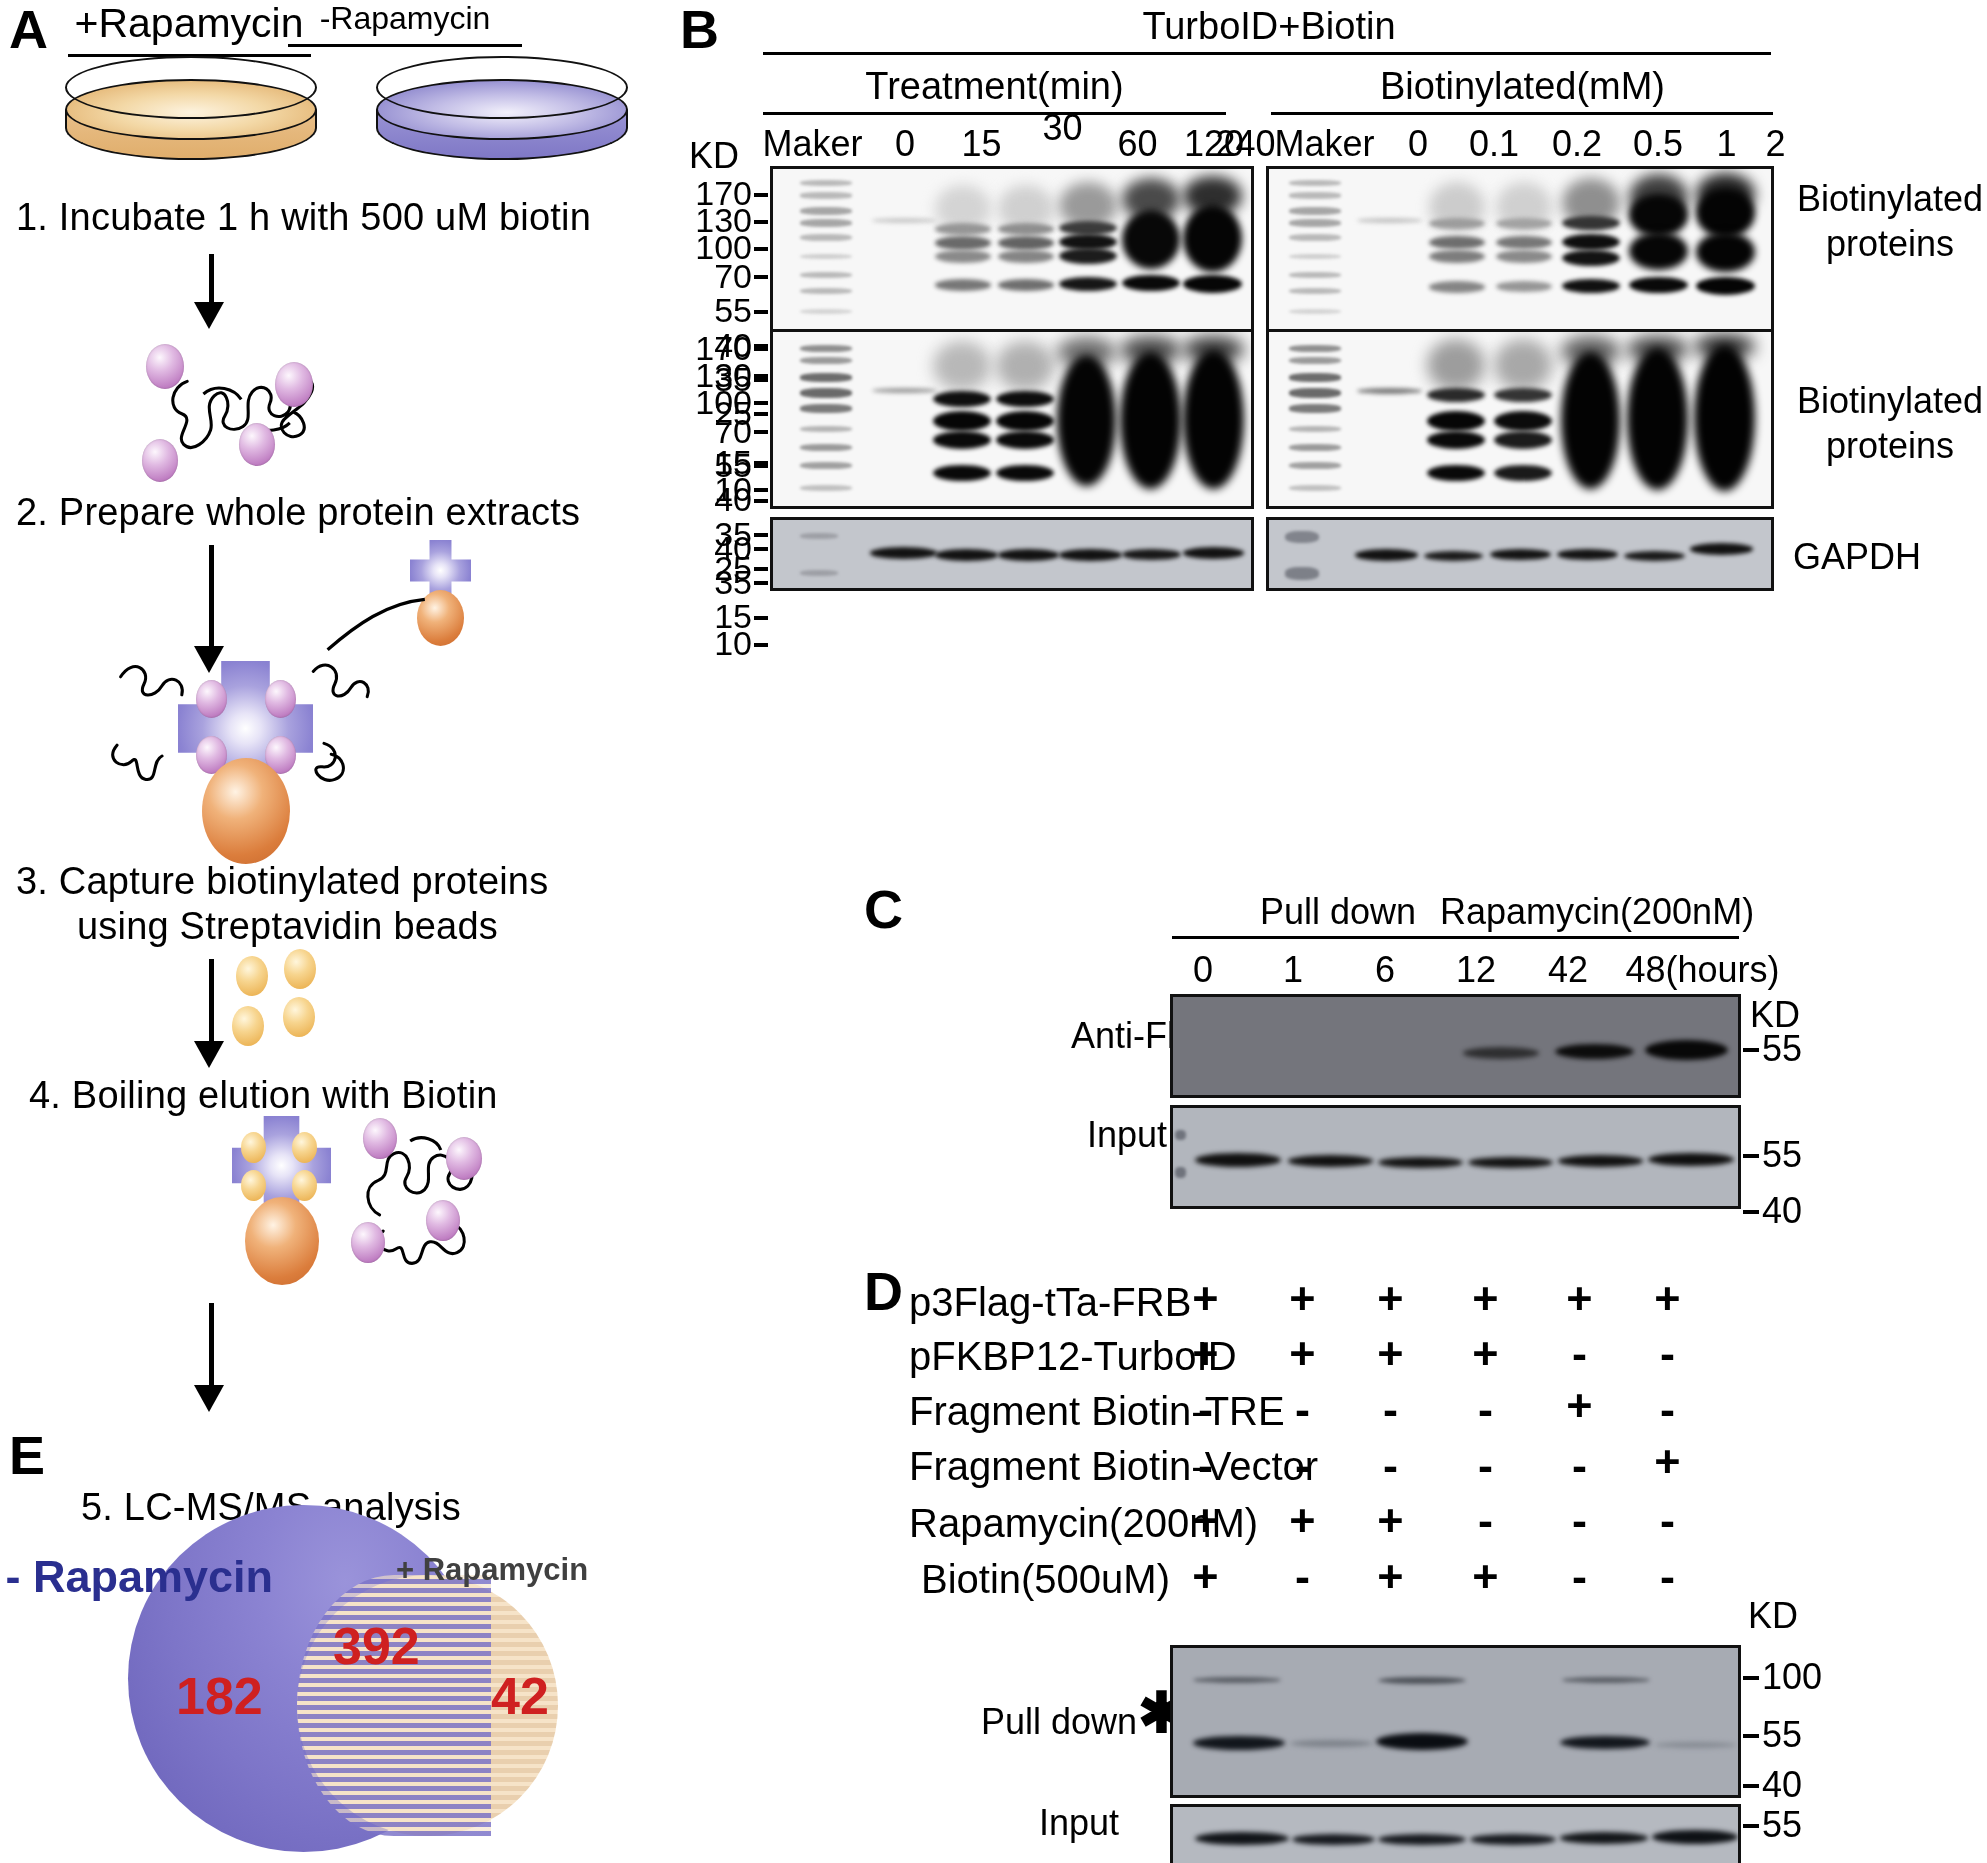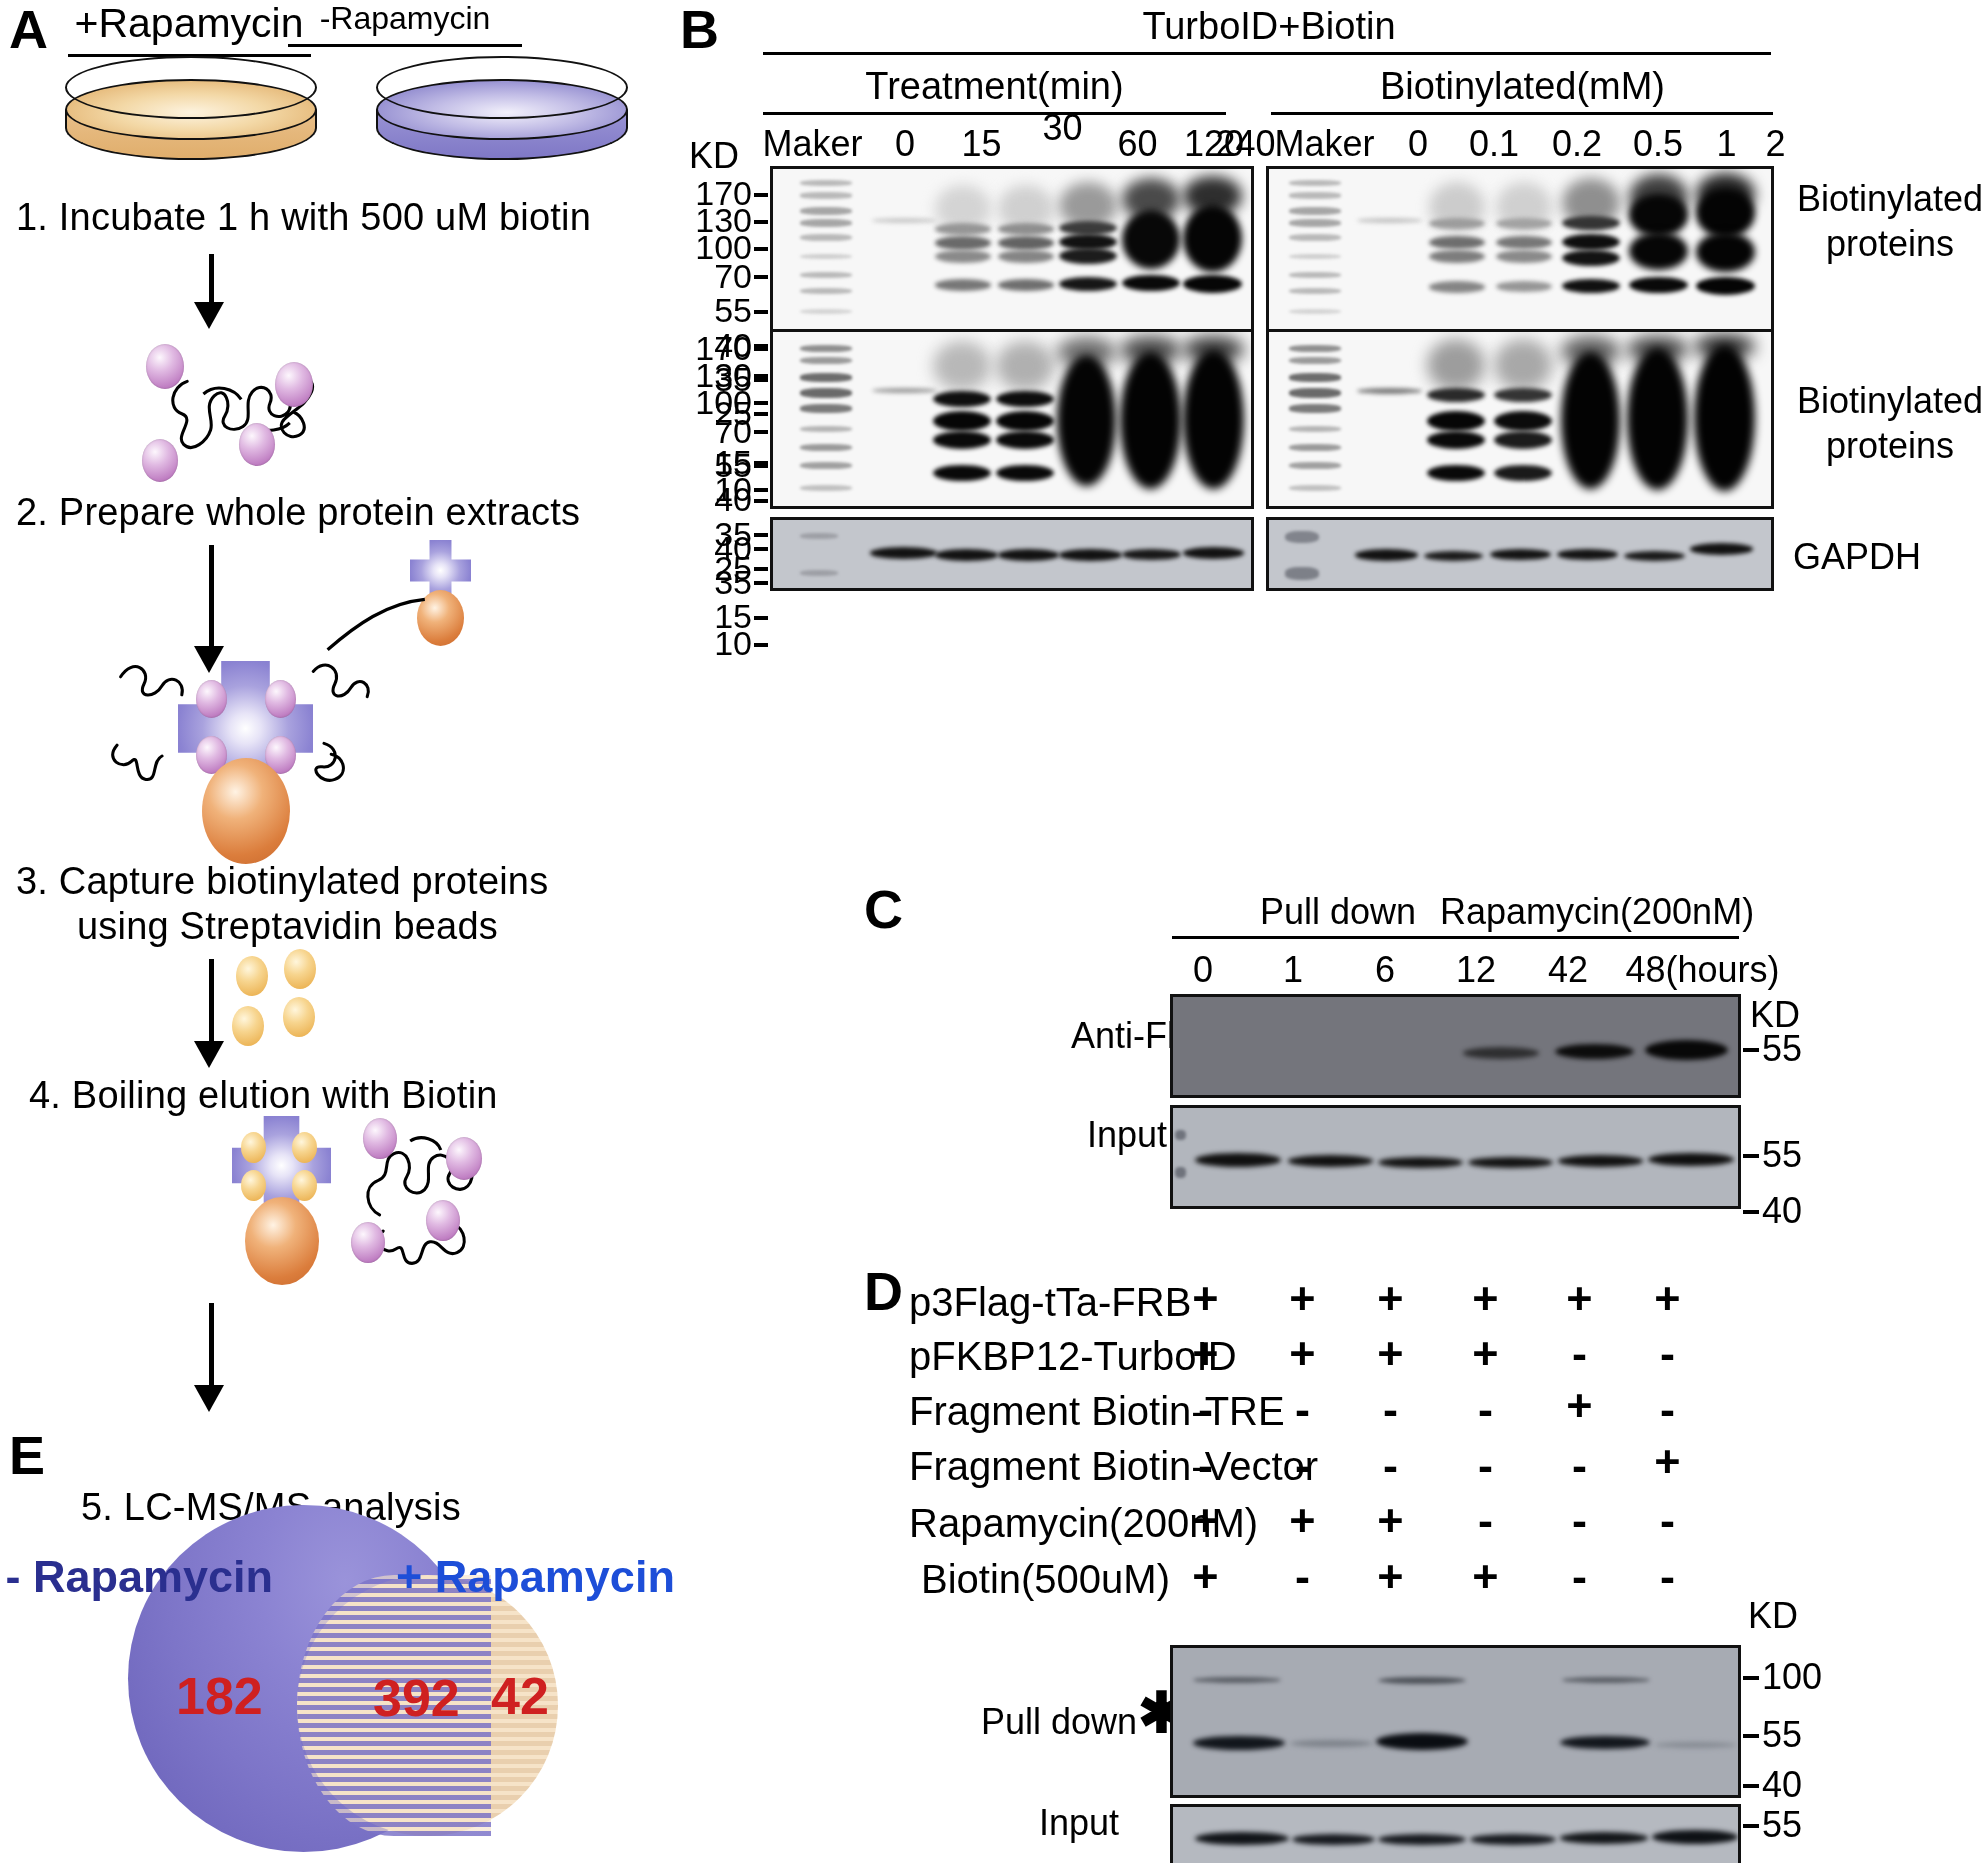--- a/index.html
+++ b/index.html
@@ -61,21 +61,21 @@
   
   .vennL{position:absolute;border-radius:50%;
     background:radial-gradient(ellipse at 62% 22%,#9a93da 0%,#8b83d2 28%,#7d75c8 58%,#6f67bd 85%,#6960b6 100%);}
   .vennR{position:absolute;border-radius:50%;
     background:repeating-linear-gradient(180deg,#f6e3c8 0px,#f6e3c8 4.5px,#e9cfae 4.5px,#e9cfae 9px);}
   .vennOverlap{position:absolute;border-radius:50%;
     background:repeating-linear-gradient(180deg,rgba(246,227,200,.62) 0px,rgba(246,227,200,.62) 4.5px,
       rgba(125,117,200,.85) 4.5px,rgba(125,117,200,.85) 9px);}
   .vnum{position:absolute;color:#cf2020;font-weight:bold;font-size:52px;line-height:1;}
   .vlabL{position:absolute;color:#2a2f8f;font-weight:bold;font-size:45px;line-height:1;white-space:nowrap;}
-  .vlabR{position:absolute;color:#1d4ed8;font-weight:bold;font-size:45px;line-height:1;white-space:nowrap;}
+  .vlabR{position:absolute;color:#404040;font-weight:bold;font-size:31px;line-height:1;white-space:nowrap;}
 </style>
 </head>
 <body>
 
 <div class="abs pl" style="left:9px;top:1.8px;">A</div>
 
 <div class="abs ctr nw" style="left:45px;top:0px;width:288px;font-size:41px;">
   <span>+Rapamycin</span>
   <div style="height:7.2px"></div>
   <div style="width:243px;margin:0 auto;border-bottom:3.6px solid #000;"></div>
@@ -575,15 +575,15 @@
 <div class="abs pl" style="left:9px;top:1428px;">E</div>
 
 <div class="vennL" style="left:128px;top:1505px;width:351px;height:347px;"></div>
 <div class="vennR" style="left:297px;top:1575px;width:261px;height:261px;"></div>
 <div class="vennOverlap" style="left:297px;top:1575px;width:194px;height:261px;border-radius:50% 0 0 50%/50% 0 0 50%;"></div>
 
 <div class="vlabL" style="left:5.4px;top:1554px;">- Rapamycin</div>
 <div class="vlabR" style="left:396px;top:1554px;">+ Rapamycin</div>
 
 <div class="vnum" style="left:176px;top:1670px;">182</div>
-<div class="vnum" style="left:333px;top:1672px;margin-left:40px;">392</div>
+<div class="vnum" style="left:333px;top:1620px;">392</div>
 <div class="vnum" style="left:491px;top:1670px;">42</div>
 
 
 </body></html>

